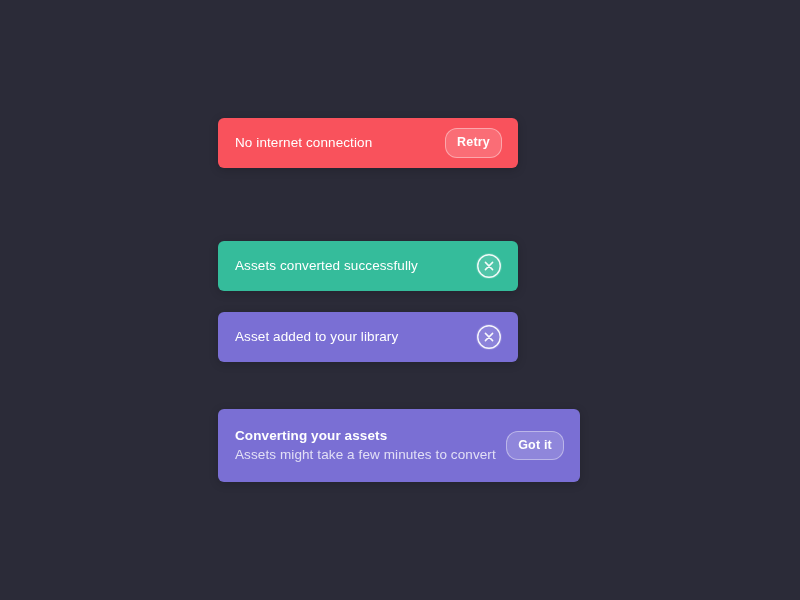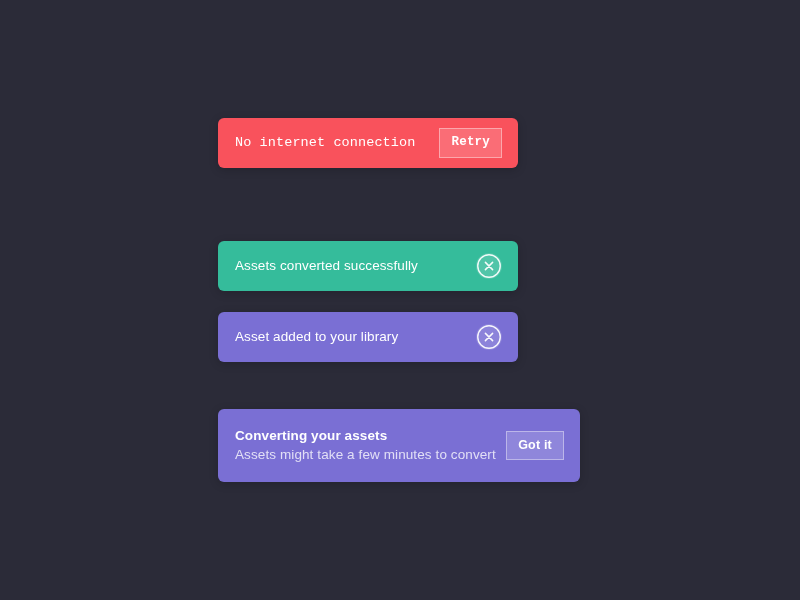--- a/index.html
+++ b/index.html
@@ -69,21 +69,21 @@
   
   .toast-action {
     flex: 0 0 auto;
     margin-left: 14px;
     color: #ffffff;
     font-size: 12.5px;
     font-weight: bold;
     letter-spacing: 0.2px;
     line-height: 1;
     padding: 7px 11px 8px 11px;
-    border-radius: 0;
+    border-radius: 12px;
     background: rgba(255,255,255,0.16);
     border: 1px solid rgba(255,255,255,0.40);
     cursor: pointer;
     white-space: nowrap;
     font-family: inherit;
   }
 
   
   .toast-close {
     flex: 0 0 auto;
@@ -105,21 +105,21 @@
   #toast-error    { left: 218px; top: 118px; width: 300px; height: 50px; }
   #toast-success  { left: 218px; top: 215px; width: 300px; height: 50px; }
   #toast-info     { left: 218px; top: 312px; width: 300px; height: 50px; }
   #toast-progress { left: 218px; top: 409px; width: 362px; height: 73px; padding: 0 16px 0 17px; }
 </style>
 </head>
 <body style="background: rgb(43, 43, 56);">
 
 <div id="stage">
 
-  <div class="toast" id="toast-error" style="background: rgb(249, 82, 92); font-family: Liberation Mono, monospace;">
+  <div class="toast" id="toast-error" style="background: rgb(249, 82, 92);">
     <div class="toast-text-wrap">
       <span class="toast-msg">No internet connection</span>
     </div>
     <button class="toast-action">Retry</button>
   </div>
 
   <div class="toast" id="toast-success" style="background: rgb(53, 188, 155); margin-top: 26px;">
     <div class="toast-text-wrap">
       <span class="toast-msg">Assets converted successfully</span>
     </div>

